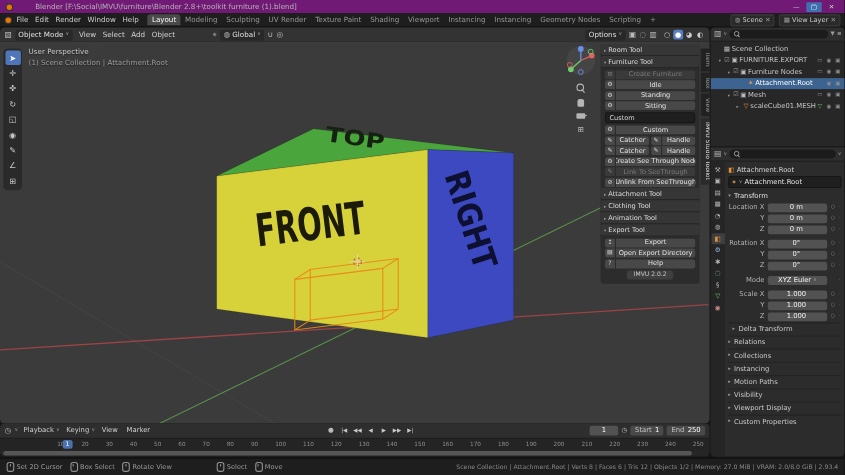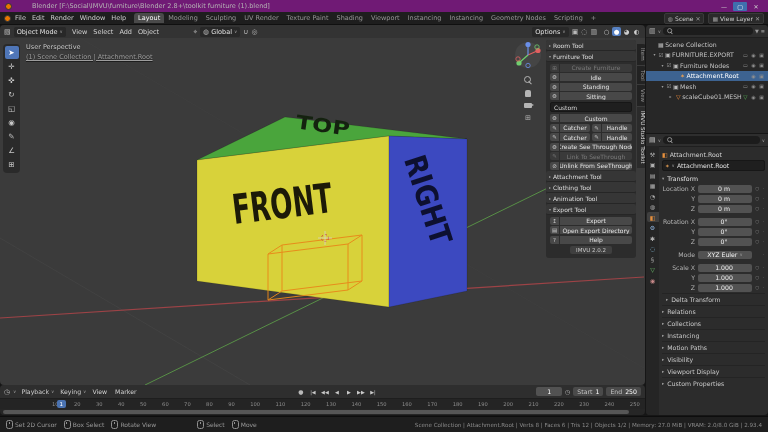--- a/index.html
+++ b/index.html
@@ -25,21 +25,21 @@
   .vph-menu{padding:0 3px;color:#d3d3d3;}
   .caret{font-size:4.5px;color:#9a9a9a;}
   .icon7{font-size:7px;color:#b9b9b9;}
   .shading{display:flex;align-items:center;gap:1px;margin-left:2px;}
   .sh-ball{width:9px;height:9px;display:flex;align-items:center;justify-content:center;font-size:6.5px;color:#cfcfcf;border-radius:2px;}
   .sh-ball.active{background:#5680c2;color:#fff;}
   
   .viewport{position:absolute;top:38px;left:0;width:645px;height:347px;background:#3b3b3b;overflow:hidden;border-radius:0 0 4px 4px;}
   .viewport svg.scene{position:absolute;inset:0;}
   .vp-text{position:absolute;left:26px;top:4px;font-size:6.5px;line-height:10px;color:#c9c9c9;text-shadow:0 1px 1px rgba(0,0,0,.5);}
-  .vp-text .sub{color:#9d9d9d;text-decoration:underline;}
+  .vp-text .sub{color:#9d9d9d;}
   .vp-toolbar{position:absolute;left:3px;top:6px;width:17px;background:rgba(40,40,40,.85);border-radius:4px;padding:2px 0;display:flex;flex-direction:column;gap:1px;align-items:center;}
   .tool-btn{width:14px;height:13px;display:flex;align-items:center;justify-content:center;color:#c6c6c6;border-radius:2px;font-size:7.5px;}
   .tool-btn.active{background:#4f76b8;color:#fff;}
   .gizmo-cluster{position:absolute;left:514px;top:3px;width:28px;display:flex;flex-direction:column;align-items:center;gap:4px;}
   .gz-icons{display:flex;flex-direction:column;gap:6px;align-items:center;color:#b5b5b5;margin-top:3px;}
   .magwrap{position:relative;width:8px;height:8px;}
   .mag{position:absolute;left:0;top:0;width:5px;height:5px;border:1px solid #b5b5b5;border-radius:50%;}
   .mag-tail{position:absolute;left:5px;top:5px;width:4px;height:1px;background:#b5b5b5;transform:rotate(45deg);transform-origin:0 0;}
   .hand-ic{width:6px;height:7px;background:#b5b5b5;border-radius:2px 2px 1px 1px;}
   .cam-ic{width:8px;height:5px;background:#b5b5b5;border-radius:1px;position:relative;}

